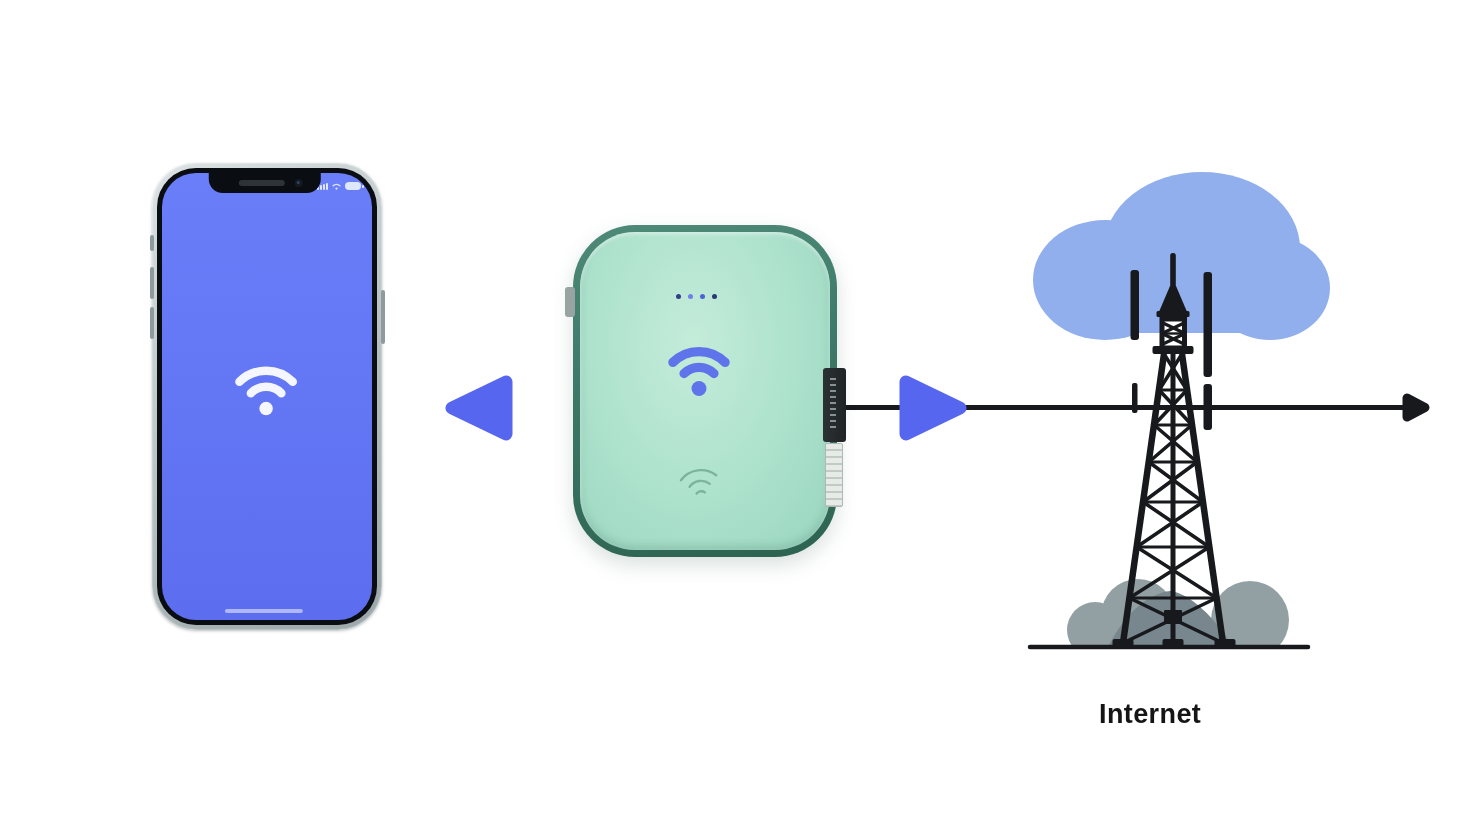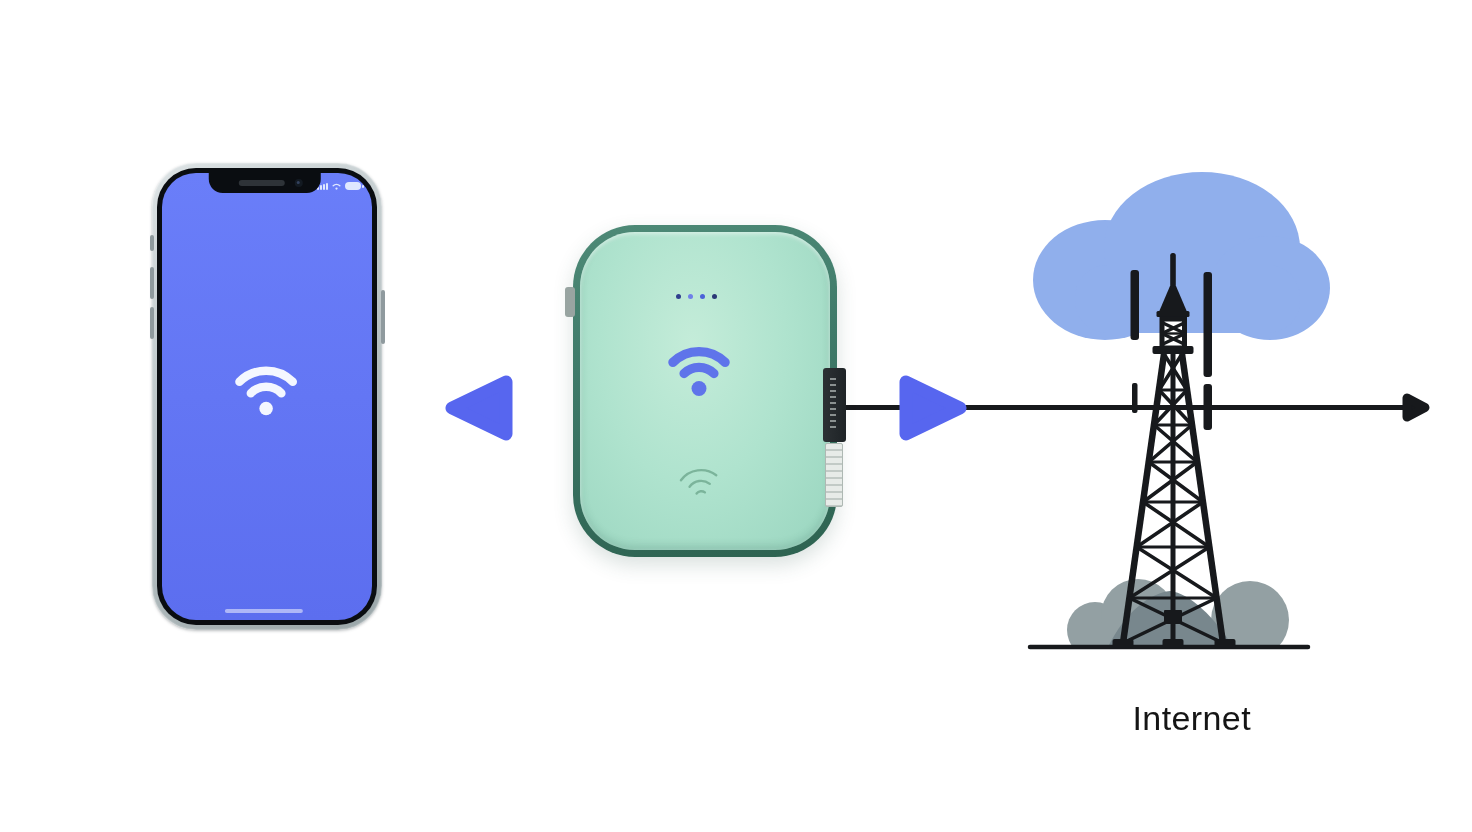--- a/index.html
+++ b/index.html
@@ -73,21 +73,21 @@
     background:repeating-linear-gradient(180deg,rgba(220,228,225,.55) 0 2px,transparent 2px 6px);
   }
   .hotspot-sticker{
     position:absolute;left:252px;top:218px;width:16px;height:62px;border-radius:2px;
     background:repeating-linear-gradient(180deg,#e7ebe8 0 5px,#c2cac6 5px 7px);
     border:1px solid #aeb8b3;
   }
   
   .internet-label{
     position:absolute;left:1099px;top:699px;width:152px;z-index:5;
-    text-align:right;font-size:34px;font-weight:400;letter-spacing:.4px;
+    text-align:left;font-size:27px;font-weight:700;letter-spacing:.4px;
     color:var(--label-text,#151515);
   }
 </style>
 </head>
 <body>
 
 <div class="canvas">
 
   <svg class="arrows-layer" viewBox="0 0 1472 832" aria-hidden="true">
     <defs>

